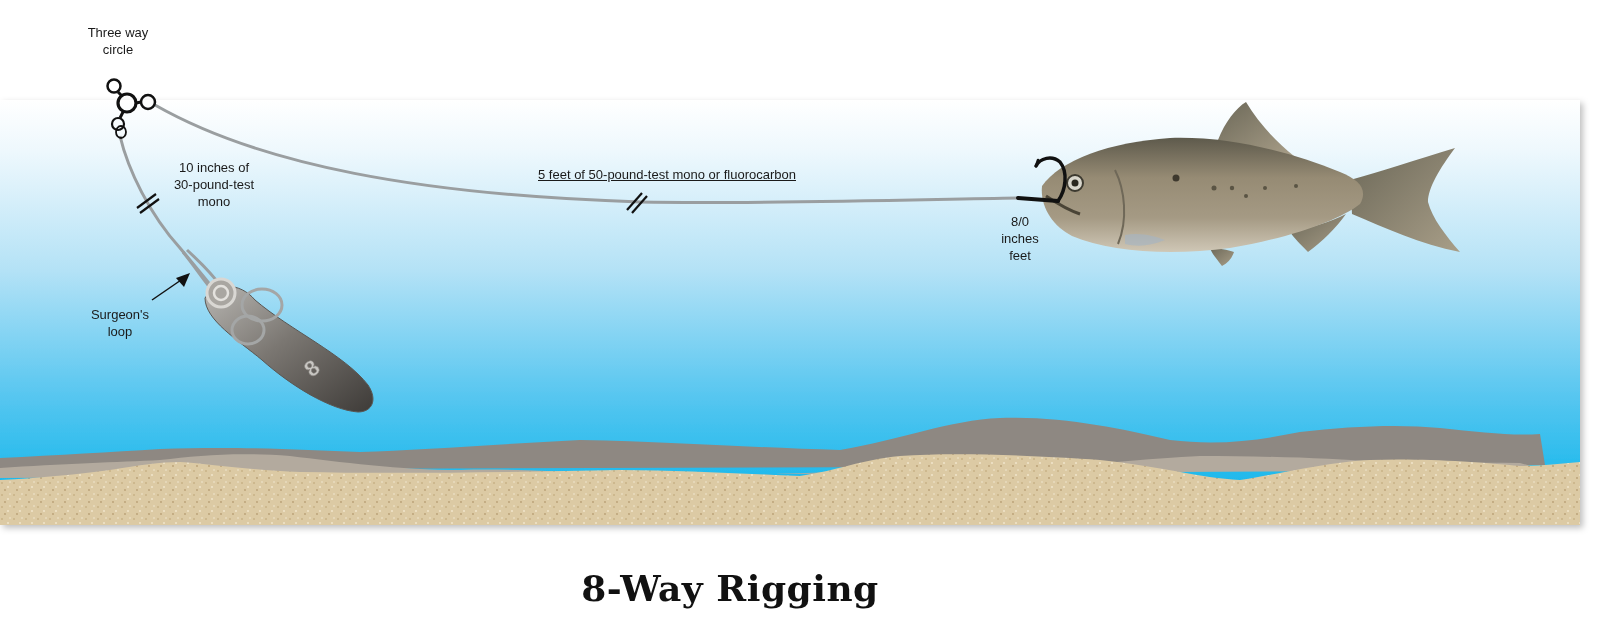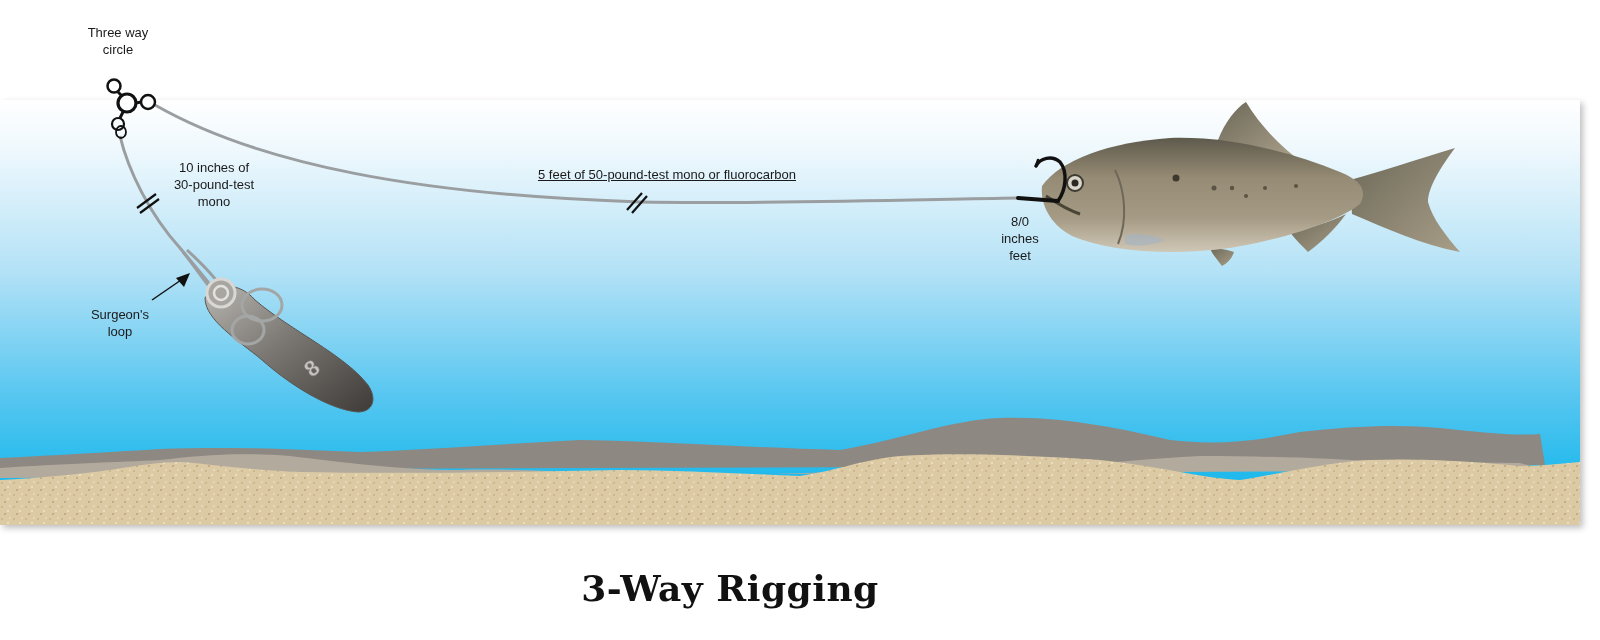--- a/index.html
+++ b/index.html
@@ -159,13 +159,13 @@
 <div class="label" style="left:522px; top:166px; width:290px;text-decoration:underline;">
   <span>5 feet of 50-pound-test mono or fluorocarbon</span>
 </div>
 
 <div class="label" style="left:996px; top:213px; width:48px;">
   <span>8/0</span>
   <span>inches</span>
   <span>feet</span>
 </div>
 
-<div id="title">3-Way Rigging</div>
+<div id="title">8-Way Rigging</div>
 
 </body></html>

